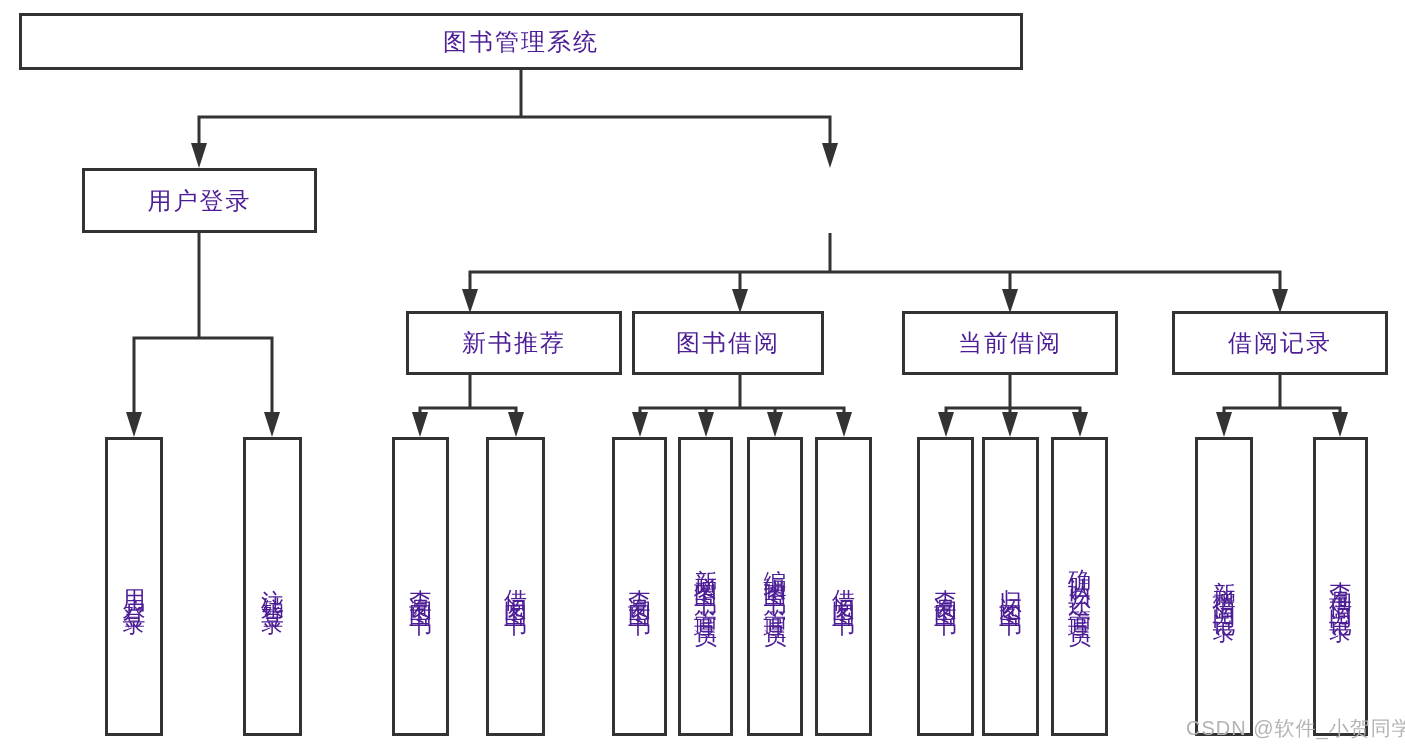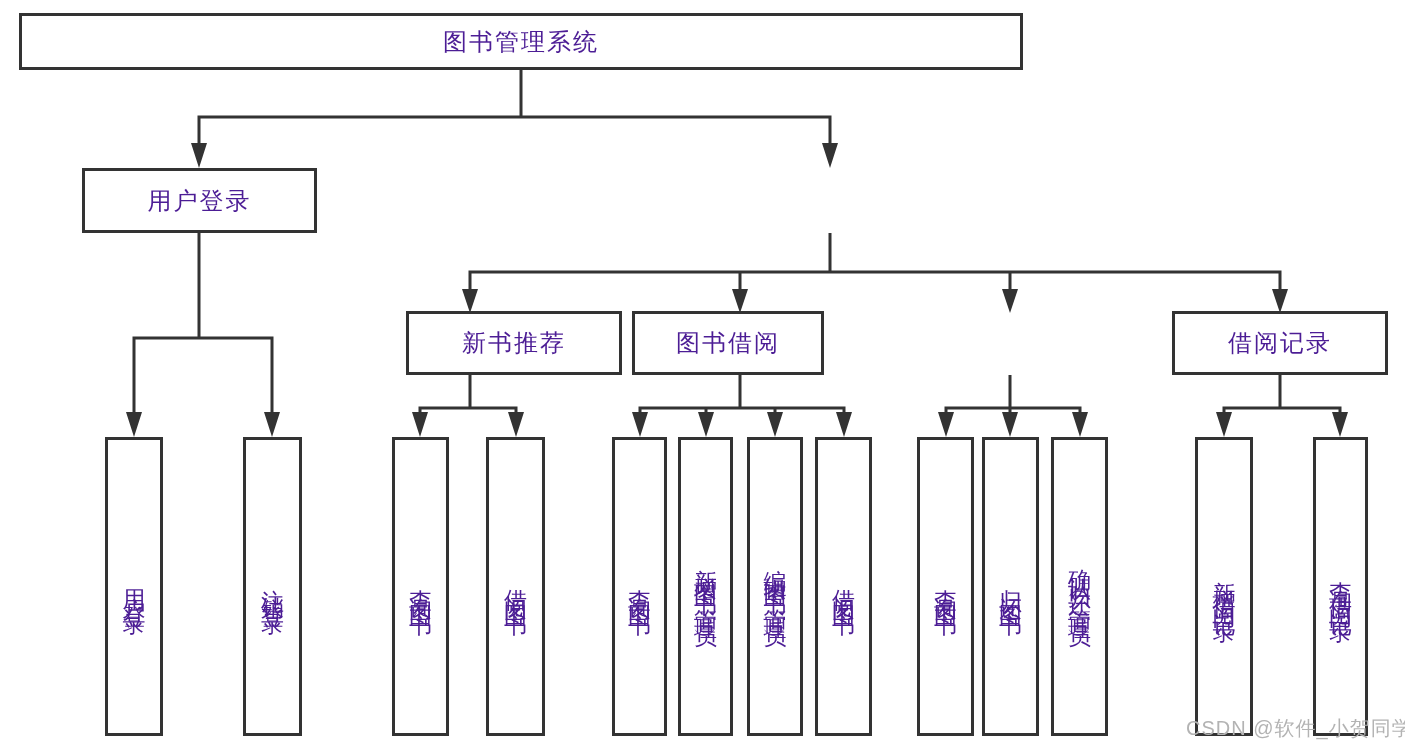--- a/index.html
+++ b/index.html
@@ -87,20 +87,21 @@
       M938,412 h16 l-8,25 z  M1002,412 h16 l-8,25 z  M1072,412 h16 l-8,25 z
       M1216,412 h16 l-8,25 z M1332,412 h16 l-8,25 z"></path>
   </svg>
 
   <div class="node h-node" style="left:19px; top:13px; width:1004px; height:57px;">图书管理系统</div>
 
   <div class="node h-node" style="left:82px; top:168px; width:235px; height:65px;">用户登录</div>
 
   <div class="node h-node" style="left:362px; top:311px; width:216px; height:64px;margin-left:44px;">新书推荐</div>
   <div class="node h-node" style="left:632px; top:311px; width:192px; height:64px;">图书借阅</div>
+  <div class="node h-node" style="left:902px; top:311px; width:216px; height:64px;">当前借阅</div>
   <div class="node h-node" style="left:1172px; top:311px; width:216px; height:64px;">借阅记录</div>
 
   <div class="node v-node" style="left:105px; top:437px; width:58px; height:299px;">用户登录</div>
   <div class="node v-node" style="left:243px; top:437px; width:59px; height:299px;">注销登录</div>
 
   <div class="node v-node" style="left:392px; top:437px; width:57px; height:299px;">查询图书</div>
   <div class="node v-node" style="left:486px; top:437px; width:59px; height:299px;">借阅图书</div>
 
   <div class="node v-node" style="left:612px; top:437px; width:55px; height:299px;">查询图书</div>
   <div class="node v-node" style="left:678px; top:437px; width:55px; height:299px;">新增图书（管理员）</div>

